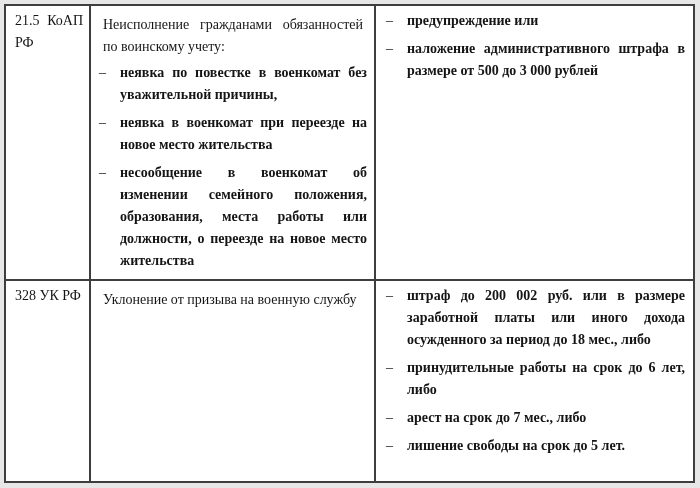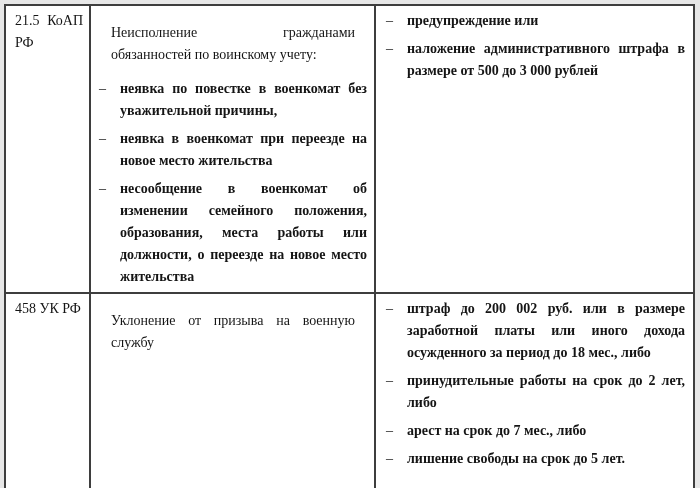--- a/index.html
+++ b/index.html
@@ -43,21 +43,21 @@
     text-align: justify;
   }
   td.cell-offense {
     width: 285px;
     padding: 4px 7px 4px 8px;
   }
   td.cell-penalty {
     padding: 4px 8px 4px 10px;
   }
   .intro {
-    margin: 12px;
+    margin: 4px;
     text-align: justify;
   }
   .li {
     display: flex;
     margin-top: 6px;
   }
   .li.first-tight { margin-top: 0; }
   .dash {
     flex: 0 0 21px;
   }
@@ -95,32 +95,32 @@
             <span class="dash">–</span>
             <span class="li-text">предупреждение или</span>
           </div>
           <div class="li">
             <span class="dash">–</span>
             <span class="li-text">наложение административного штрафа в размере от 500 до 3 000 рублей</span>
           </div>
         </td>
       </tr>
       <tr class="row-2">
-        <td class="cell-article">458 УК РФ</td>
+        <td class="cell-article">328 УК РФ</td>
         <td class="cell-offense">
           <p class="intro">Уклонение от призыва на военную службу</p>
         </td>
         <td class="cell-penalty">
           <div class="li first-tight">
             <span class="dash">–</span>
             <span class="li-text">штраф до 200 002 руб. или в размере заработной платы или иного дохода осужденного за период до 18 мес., либо</span>
           </div>
           <div class="li">
             <span class="dash">–</span>
-            <span class="li-text">принудительные работы на срок до 2 лет, либо</span>
+            <span class="li-text">принудительные работы на срок до 6 лет, либо</span>
           </div>
           <div class="li">
             <span class="dash">–</span>
             <span class="li-text">арест на срок до 7 мес., либо</span>
           </div>
           <div class="li">
             <span class="dash">–</span>
             <span class="li-text">лишение свободы на срок до 5 лет.</span>
           </div>
         </td>

